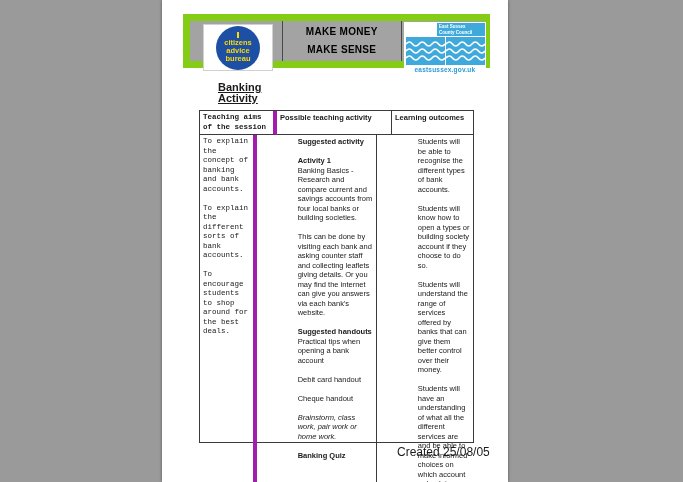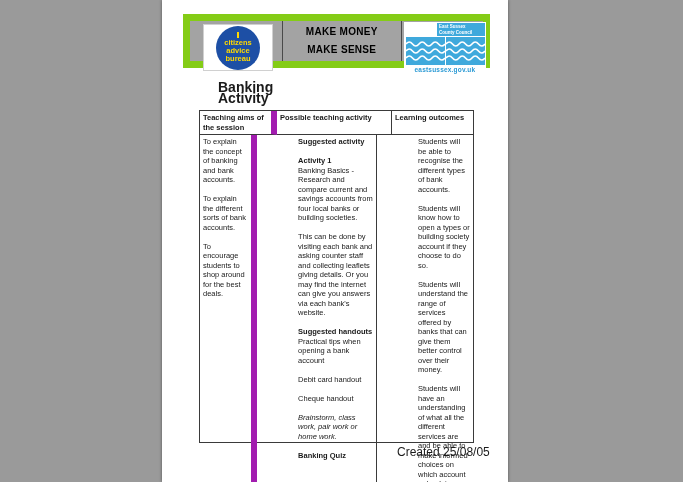--- a/index.html
+++ b/index.html
@@ -56,34 +56,34 @@
   .escc-waves { position:absolute; left:2px; top:15px; width:79px; height:28px; display:flex; gap:1px; }
   .escc-waves svg { display:block; }
   .escc-url {
     position:absolute; left:0; bottom:1px; width:100%;
     text-align:center; font-size:6.5px; font-weight:bold; letter-spacing:0.2px;
   }
 
   
   .doc-heading {
     position:absolute; left:56px; top:82px;
-    font-weight:bold; font-size:14px; line-height:11px; white-space:pre-line;
+    font-weight:bold; font-size:11px; line-height:11px; white-space:pre-line;text-decoration:underline;
   }
 
   
   .main-table {
     position:absolute; left:37px; top:110px; width:275px; height:333px;
     border:1px solid #3a3a3a; display:flex; flex-direction:column;
     font-size:7.5px; line-height:9.5px;
   }
   .mt-row { display:flex; width:100%; }
   .mt-head { height:28px; }
   .mt-body { flex:1;gap:38px; }
   .mt-cell { padding:2px 3px 2px 3px; overflow:hidden; }
-  .mt-col1 { width:77px;  border-right:6px solid #a21caf; }
+  .mt-col1 { width:77px;  border-right:4px solid #a21caf;font-family:Liberation Mono, monospace; }
   .mt-col2 { width:115px; border-right:1px solid #3a3a3a; }
   .mt-col3 { width:81px; }
   .mt-head .mt-cell { font-weight:bold; border-bottom:1px solid #3a3a3a; }
   .para { margin-bottom:9.5px; }
   .b { font-weight:bold; }
   .i { font-style:italic; }
 
   
   .doc-footer {
     position:absolute; left:235px; top:448px;

